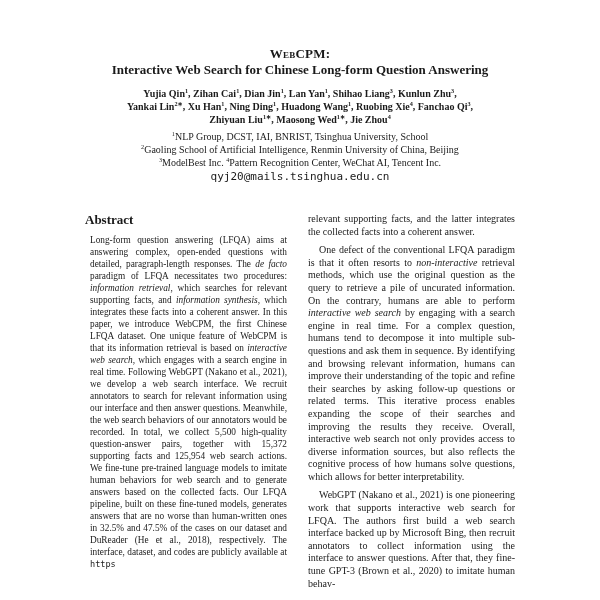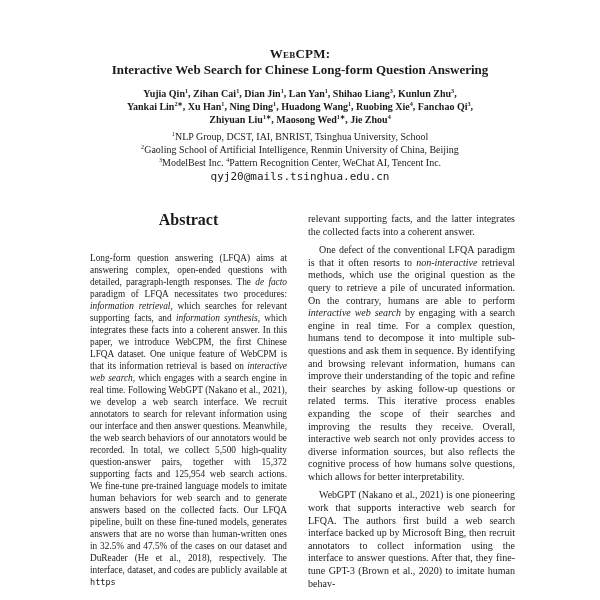--- a/index.html
+++ b/index.html
@@ -40,25 +40,25 @@
     font-size: 11px;
     line-height: 12px;
   }
   .columns {
     display: flex;
     gap: 16px;
     margin-top: 30px;
   }
   .col { width: 207px; }
   .abstract-h {
-    text-align: center;
-    font-size: 16px;
+    text-align: left;
+    font-size: 13px;
     font-weight: bold;
     line-height: 14px;
-    margin-bottom: 25px;
+    margin-bottom: 7px;
   }
   .abstract-text {
     font-size: 9.3px;
     line-height: 12px;
     text-align: justify;
     padding: 0 5px;
     hyphens: auto;
   }
   .para {
     font-size: 10px;

